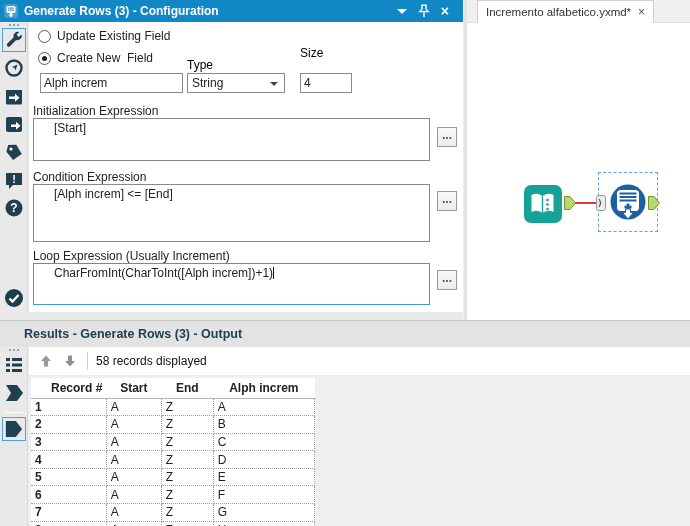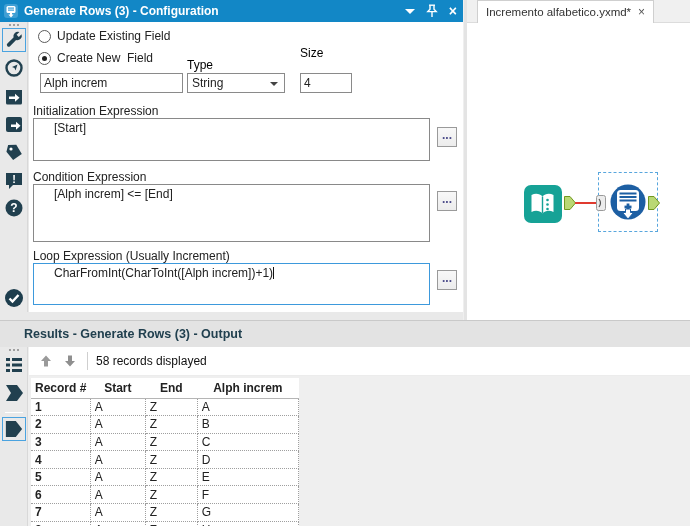--- a/index.html
+++ b/index.html
@@ -7,21 +7,21 @@
   body {
     font-family:"Liberation Sans", sans-serif;
     font-size:12px; color:#222;
     background:#efefef; position:relative;
   }
   
   .config-panel { position:absolute; left:0; top:0; width:463px; height:320px; background:#e9e9e9; }
   .config-titlebar {
     position:absolute; left:0; top:0; width:463px; height:22px;
     background:var(--titlebar-blue,#1287c6); color:#fff;
-    display:flex; align-items:center; padding:0 4px 0 3px;
+    display:flex; align-items:center; padding:0 12px 0 3px;
   }
   .config-titlebar .tb-icon { width:16px; height:16px; margin-right:5px; flex:0 0 auto; }
   .config-titlebar .tb-title { font-weight:bold; font-size:12px; flex:1 1 auto; white-space:nowrap; }
   .tb-controls { display:flex; align-items:center; gap:11px; margin-right:2px; }
   .tb-caret { width:0; height:0; border-left:5px solid transparent; border-right:5px solid transparent; border-top:5px solid #fff; }
   .tb-close { color:#fff; font-weight:bold; font-size:14px; line-height:14px; }
   .config-sidebar {
     position:absolute; left:0; top:22px; width:28px; height:290px;
     background:#e9e9e9; border-right:1px solid #d8d8d8;
   }
@@ -93,21 +93,21 @@
   }
   .rt-arrow { width:14px; height:14px; margin-left:10px; }
   .rt-sep { width:1px; height:18px; background:#cfcfcf; margin:0 8px 0 10px; }
   .status-text { font-size:12px; color:#111; }
   .results-body { position:absolute; left:29px; top:55px; width:661px; height:151px; background:#efefef; overflow:hidden; }
   table.results-table { position:absolute; left:2px; top:2px; border-collapse:collapse; background:#fff; table-layout:fixed; }
   table.results-table th {
     font-weight:bold; font-size:12px; text-align:center; height:20px;
     border-bottom:1px solid #b5b5b5; background:#fff; padding:0 4px; white-space:nowrap;
   }
-  table.results-table th:first-child { text-align:center; padding-left:4px; }
+  table.results-table th:first-child { text-align:center; padding-left:20px; }
   table.results-table td {
     height:17.6px; font-size:12px; padding:0 4px; white-space:nowrap;
     border-bottom:1px dotted #9f9f9f; border-right:1px dotted #9f9f9f; background:#fff;
   }
   table.results-table td:first-child { font-weight:bold; border-right:1px dotted #9f9f9f; }
   col.c0 { width:57px; } col.c1 { width:55px; } col.c2 { width:52px; } col.c3 { width:101px; }
 </style>
 </head>
 <body>
 

